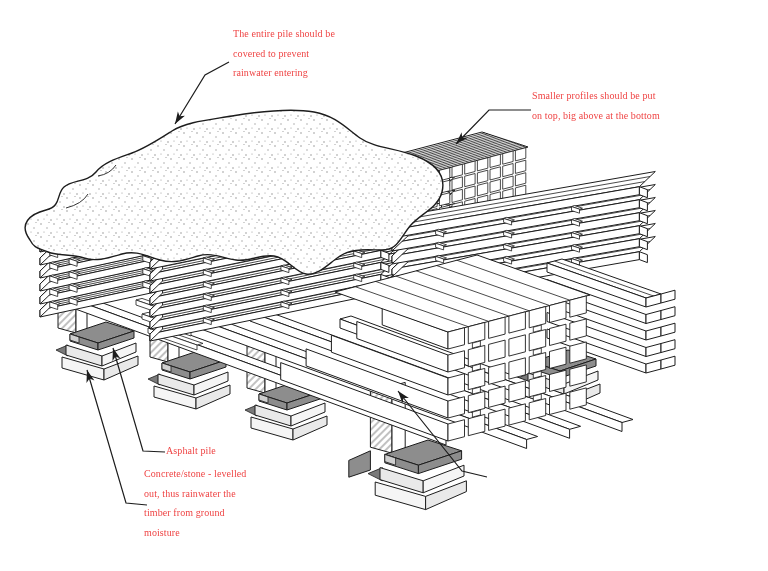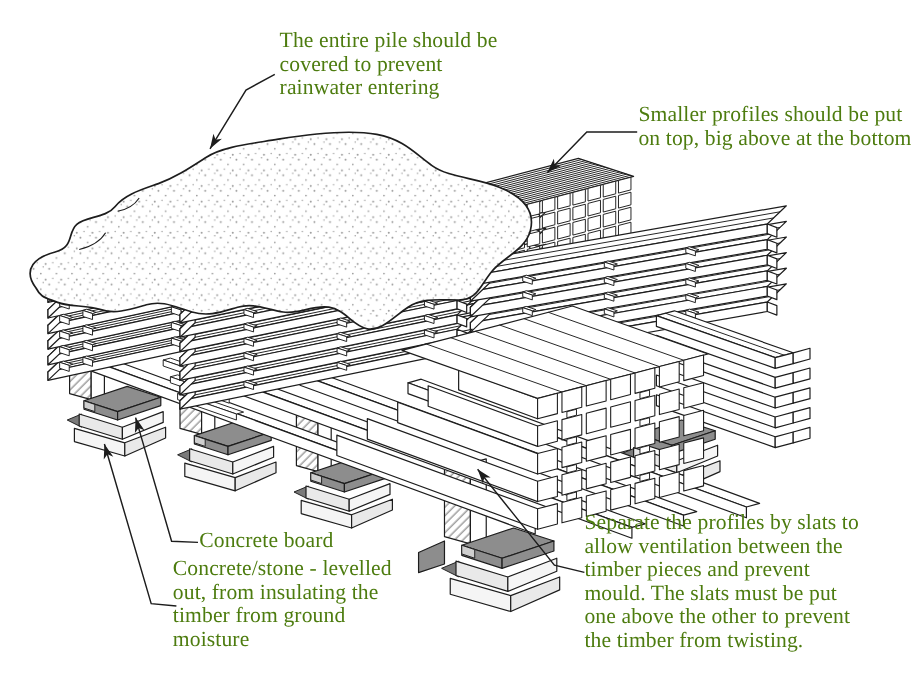--- a/index.html
+++ b/index.html
@@ -1,20 +1,20 @@
 <!DOCTYPE html>
 <html><head>
 <meta charset="utf-8">
 <style>
   html,body{margin:0;padding:0;background:#fff;}
   .page{position:relative;width:768px;height:571px;background:#ffffff;overflow:hidden;
         font-family:"Liberation Serif",serif;}
   .illu{position:absolute;left:0;top:0;width:768px;height:571px;}
-  .label{position:absolute;white-space:pre-line;font-size:18px;line-height:19.5px;
-         color:#4d7c0f;letter-spacing:0.1px;}
+  .label{position:absolute;white-space:pre-line;font-size:10px;line-height:19.5px;
+         color:#ef4444;letter-spacing:0.1px;}
 </style>
 </head>
 <body>
 
 <div class="page">
   <div class="illu" id="illu"><svg width="768" height="571" viewBox="0 0 768 571" xmlns="http://www.w3.org/2000/svg">
         <defs>
           <pattern id="hatch" width="5" height="5" patternUnits="userSpaceOnUse" patternTransform="rotate(45)">
             <rect width="5" height="5" fill="#ffffff"></rect>
             <line x1="1" y1="0" x2="1" y2="5" stroke="#8f8f8f" stroke-width="1.1"></line>
@@ -602,24 +602,18 @@
         <g>
           <polyline points="487,477 462,471 398,391" fill="none" stroke="#1d1d1d" stroke-width="1.2" marker-end="url(#arr)"></polyline>
         </g>
       </svg></div>
 
   <div class="label" style="left:233px;top:24px;">The entire pile should be
 covered to prevent
 rainwater entering</div>
   <div class="label" style="left:532px;top:86px;">Smaller profiles should be put
 on top, big above at the bottom</div>
-  <div class="label" style="left:166px;top:441px;">Concrete board</div>
+  <div class="label" style="left:166px;top:441px;">Asphalt pile</div>
   <div class="label" style="left:144px;top:464px;">Concrete/stone - levelled
-out, from insulating the
+out, thus rainwater the
 timber from ground
 moisture</div>
-  <div class="label" style="left:487px;top:426px;">Separate the profiles by slats to
-allow ventilation between the
-timber pieces and prevent
-mould. The slats must be put
-one above the other to prevent
-the timber from twisting.</div>
 </div>
 
 </body></html>

